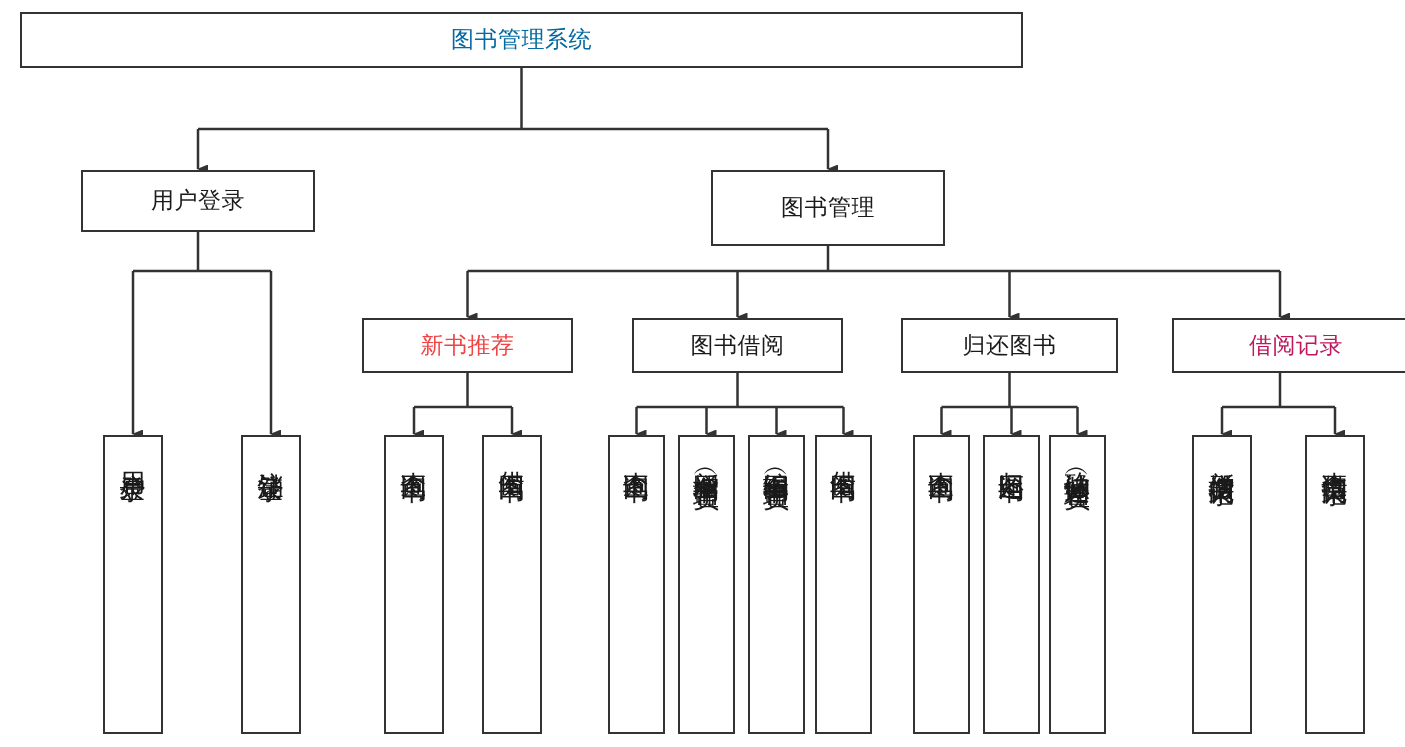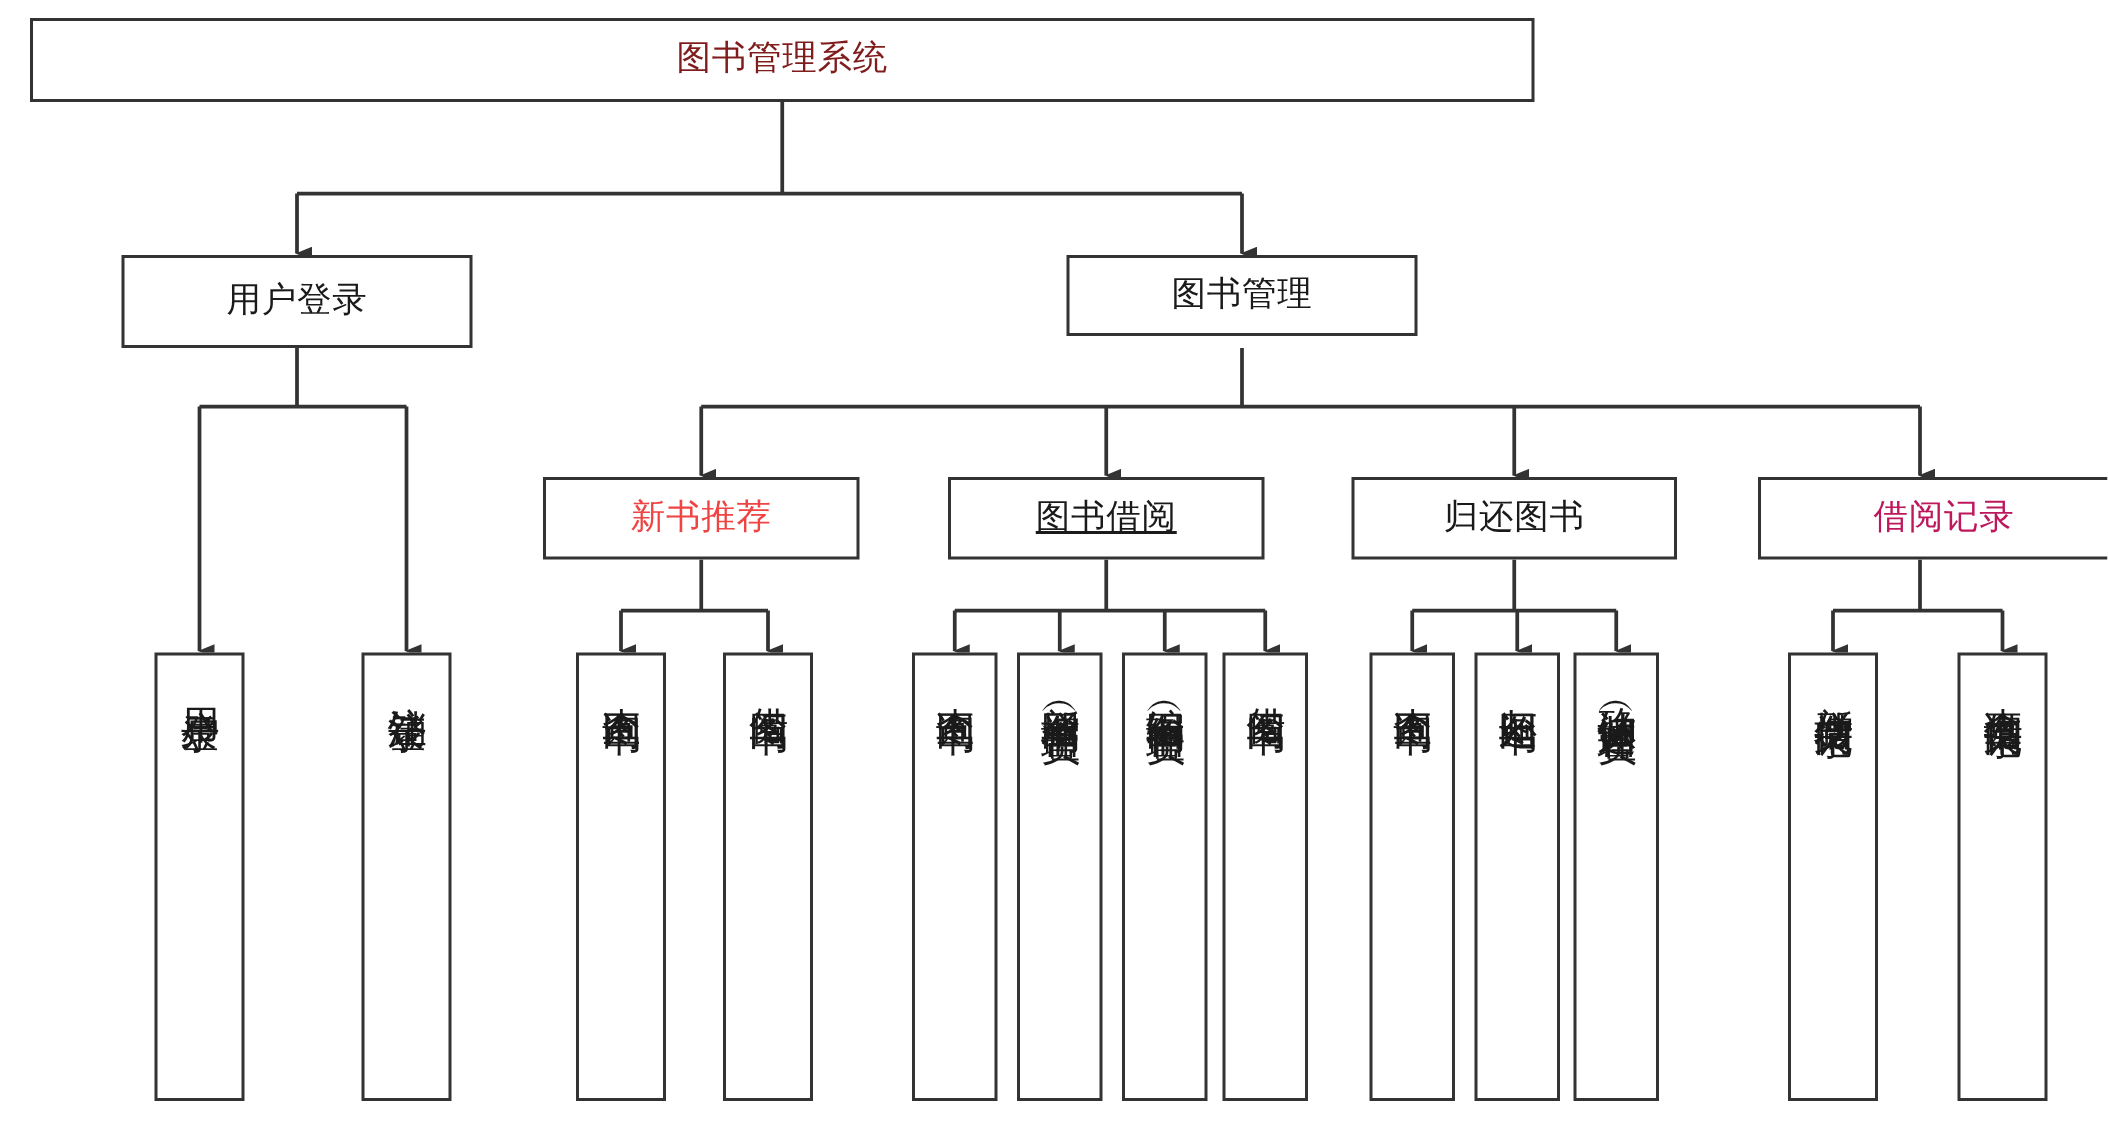--- a/index.html
+++ b/index.html
@@ -108,33 +108,33 @@
         <path d="M 1011.5 407 L 1011.5 434" marker-end="url(#arrowhead)"></path>
         <path d="M 1077.5 407 L 1077.5 434" marker-end="url(#arrowhead)"></path>
         <path d="M 1280 373 L 1280 407"></path>
         <path d="M 1222 407 L 1335 407"></path>
         <path d="M 1222 407 L 1222 434" marker-end="url(#arrowhead)"></path>
         <path d="M 1335 407 L 1335 434" marker-end="url(#arrowhead)"></path>
       </g>
   </svg>
 
   <div id="node-layer">
-      <div class="node horizontal" style="left: 20px; top: 12px; width: 1003px; height: 56px; border-color: rgb(51, 51, 51); background: rgb(255, 255, 255); color: #7f1d1d;">
+      <div class="node horizontal" style="left: 20px; top: 12px; width: 1003px; height: 56px; border-color: rgb(51, 51, 51); background: rgb(255, 255, 255); color: #0369a1;">
         <span class="label">图书管理系统</span>
       </div>
       <div class="node horizontal" style="left: 81px; top: 170px; width: 234px; height: 62px; border-color: rgb(51, 51, 51); background: rgb(255, 255, 255); color: rgb(26, 26, 26);">
         <span class="label">用户登录</span>
       </div>
-      <div class="node horizontal" style="left: 711px; top: 170px; width: 234px; height: 54px; border-color: rgb(51, 51, 51); background: rgb(255, 255, 255); color: rgb(26, 26, 26);">
+      <div class="node horizontal" style="left: 711px; top: 170px; width: 234px; height: 76px; border-color: rgb(51, 51, 51); background: rgb(255, 255, 255); color: rgb(26, 26, 26);">
         <span class="label">图书管理</span>
       </div>
       <div class="node horizontal" style="left: 362px; top: 318px; width: 211px; height: 55px; border-color: rgb(51, 51, 51); background: rgb(255, 255, 255); color: #ef4444;">
         <span class="label">新书推荐</span>
       </div>
-      <div class="node horizontal" style="left: 632px; top: 318px; width: 211px; height: 55px; border-color: rgb(51, 51, 51); background: rgb(255, 255, 255); color: rgb(26, 26, 26); text-decoration: underline;">
+      <div class="node horizontal" style="left: 632px; top: 318px; width: 211px; height: 55px; border-color: rgb(51, 51, 51); background: rgb(255, 255, 255); color: rgb(26, 26, 26);">
         <span class="label">图书借阅</span>
       </div>
       <div class="node horizontal" style="left: 901px; top: 318px; width: 217px; height: 55px; border-color: rgb(51, 51, 51); background: rgb(255, 255, 255); color: rgb(26, 26, 26);">
         <span class="label">归还图书</span>
       </div>
       <div class="node horizontal" style="left: 1172px; top: 318px; width: 248px; height: 55px; border-color: rgb(51, 51, 51); background: rgb(255, 255, 255); color: #be185d;">
         <span class="label">借阅记录</span>
       </div>
       <div class="node vertical" style="left: 103px; top: 435px; width: 60px; height: 299px; border-color: rgb(51, 51, 51); background: rgb(255, 255, 255); color: rgb(26, 26, 26);">
         <span class="label">用户登录</span>

